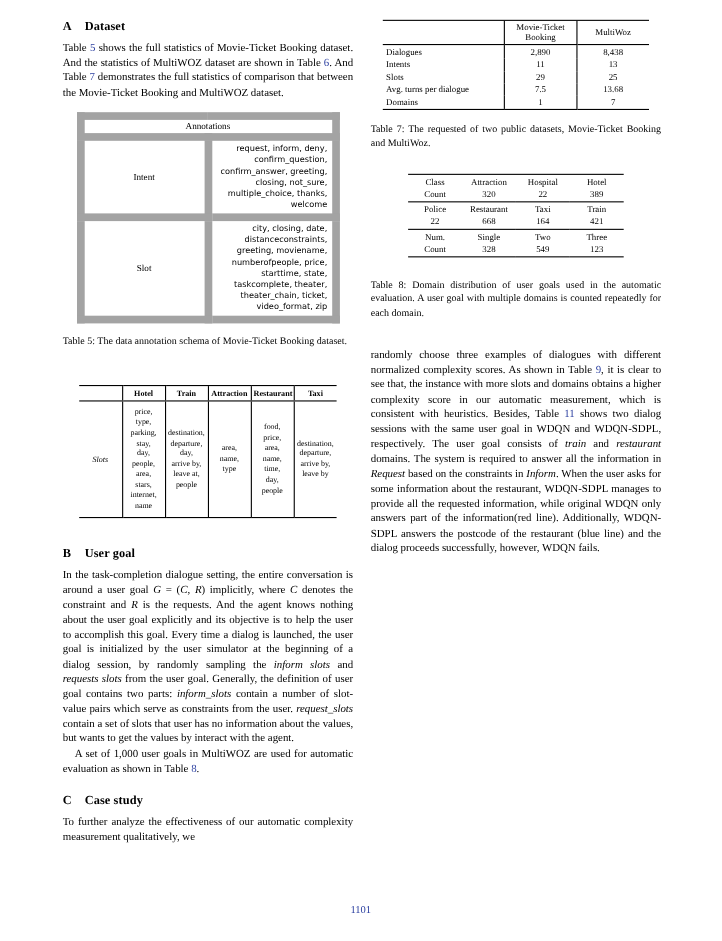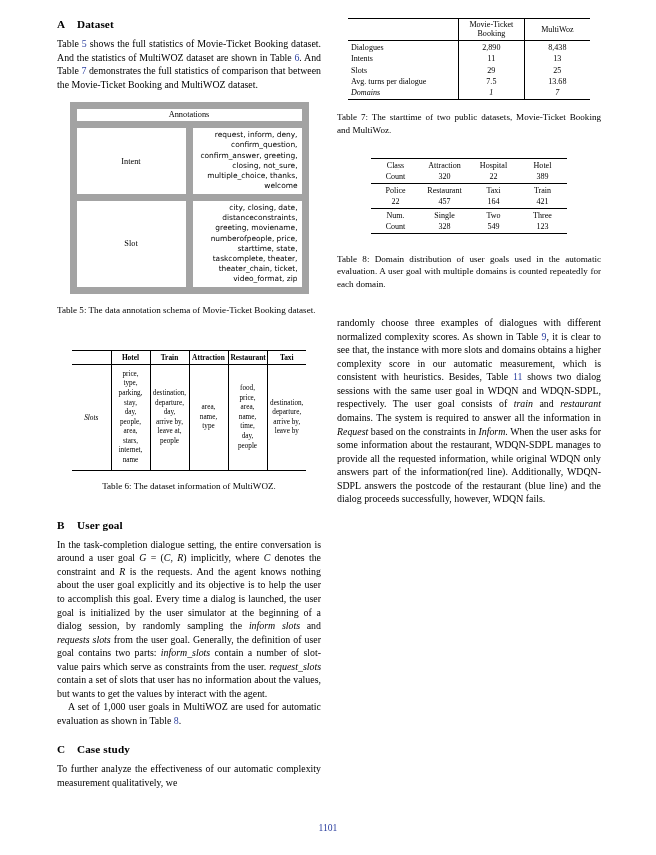--- a/index.html
+++ b/index.html
@@ -123,21 +123,21 @@
     table-layout: fixed;
     font-size: 8.05px;
   }
   table.t7 td { padding: 1.1px 3px; vertical-align: middle; }
   table.t7 td.lbl  { text-align: left;   width: 104px; }
   table.t7 td.num  { text-align: center; }
   table.t7 td + td { border-left: 0.9px solid #000; }
   table.t7 tr.hdr td { border-bottom: 0.8px solid #000; padding-bottom: 2px; }
   table.t7 tr.hdr td.lbl { border-left: none; }
   table.t7 tr.first td { padding-top: 2.2px; }
-  table.t7 tr.last td  { border-bottom: 1.1px solid #000; padding-bottom: 2.2px; font-style: italic; }
+  table.t7 tr.last td  { border-bottom: 1.1px solid #000; padding-bottom: 2.2px; }
   .t7-rule-top {
     height: 0; border-top: 1.1px solid #000; width: 242px; margin: 0 auto;
   }
 
   
   .t8-wrap { margin: 0; display: flex; justify-content: center; }
   table.t8 {
     border-collapse: collapse;
     width: 196px;
     table-layout: fixed;
@@ -209,21 +209,20 @@
             <td>price,<br>type,<br>parking,<br>stay,<br>day,<br>people,<br>area,<br>stars,<br>internet,<br>name</td>
             <td>destination,<br>departure,<br>day,<br>arrive by,<br>leave at,<br>people</td>
             <td>area,<br>name,<br>type</td>
             <td>food,<br>price,<br>area,<br>name,<br>time,<br>day,<br>people</td>
             <td>destination,<br>departure,<br>arrive by,<br>leave by</td>
           </tr>
         </tbody>
       </table>
     </div>
 
-    <p class="caption" style="margin-top:9px; text-align:center;">Table 6: The dataset information of MultiWOZ.</p>
 
     <h2 class="sec" style="margin-top:26px;">
       <span class="lbl">B</span><span>User goal</span>
     </h2>
 
     <p class="body">In the task-completion dialogue setting, the entire conversation is around a user goal <span class="mi">G</span> = (<span class="mi">C</span>, <span class="mi">R</span>) implicitly, where <span class="mi">C</span> denotes the constraint and <span class="mi">R</span> is the requests. And the agent knows nothing about the user goal explicitly and its objective is to help the user to accomplish this goal. Every time a dialog is launched, the user goal is initialized by the user simulator at the beginning of a dialog session, by randomly sampling the <span class="it">inform slots</span> and <span class="it">requests slots</span> from the user goal. Generally, the definition of user goal contains two parts: <span class="it">inform_slots</span> contain a number of slot-value pairs which serve as constraints from the user. <span class="it">request_slots</span> contain a set of slots that user has no information about the values, but wants to get the values by interact with the agent.</p>
     <p class="body">A set of 1,000 user goals in MultiWOZ are used for automatic evaluation as shown in Table <span class="ref">8</span>.</p>
 
     <h2 class="sec" style="margin-top:16px;">
       <span class="lbl">C</span><span>Case study</span>
@@ -267,21 +266,21 @@
             <tr class="last">
               <td class="lbl">Domains</td>
               <td class="num">1</td>
               <td class="num">7</td>
             </tr>
           </tbody>
         </table>
       </div>
     </div>
 
-    <p class="caption" style="margin-top:11px;">Table 7: The starttime of two public datasets, Movie-Ticket Booking and MultiWoz.</p>
+    <p class="caption" style="margin-top:11px;">Table 7: The requested of two public datasets, Movie-Ticket Booking and MultiWoz.</p>
 
     <div style="margin-top:22px;">
       <div class="t8-rule-top"></div>
       <div class="t8-wrap">
         <table class="t8">
           <tbody>
             <tr class="blk-first">
               <td>Class</td>
               <td>Attraction</td>
               <td>Hospital</td>
@@ -294,21 +293,21 @@
               <td>389</td>
             </tr>
             <tr class="blk-first">
               <td>Police</td>
               <td>Restaurant</td>
               <td>Taxi</td>
               <td>Train</td>
             </tr>
             <tr class="blk-last">
               <td>22</td>
-              <td>457</td>
+              <td>668</td>
               <td>164</td>
               <td>421</td>
             </tr>
             <tr class="blk-first">
               <td>Num.</td>
               <td>Single</td>
               <td>Two</td>
               <td>Three</td>
             </tr>
             <tr class="blk-last final">

